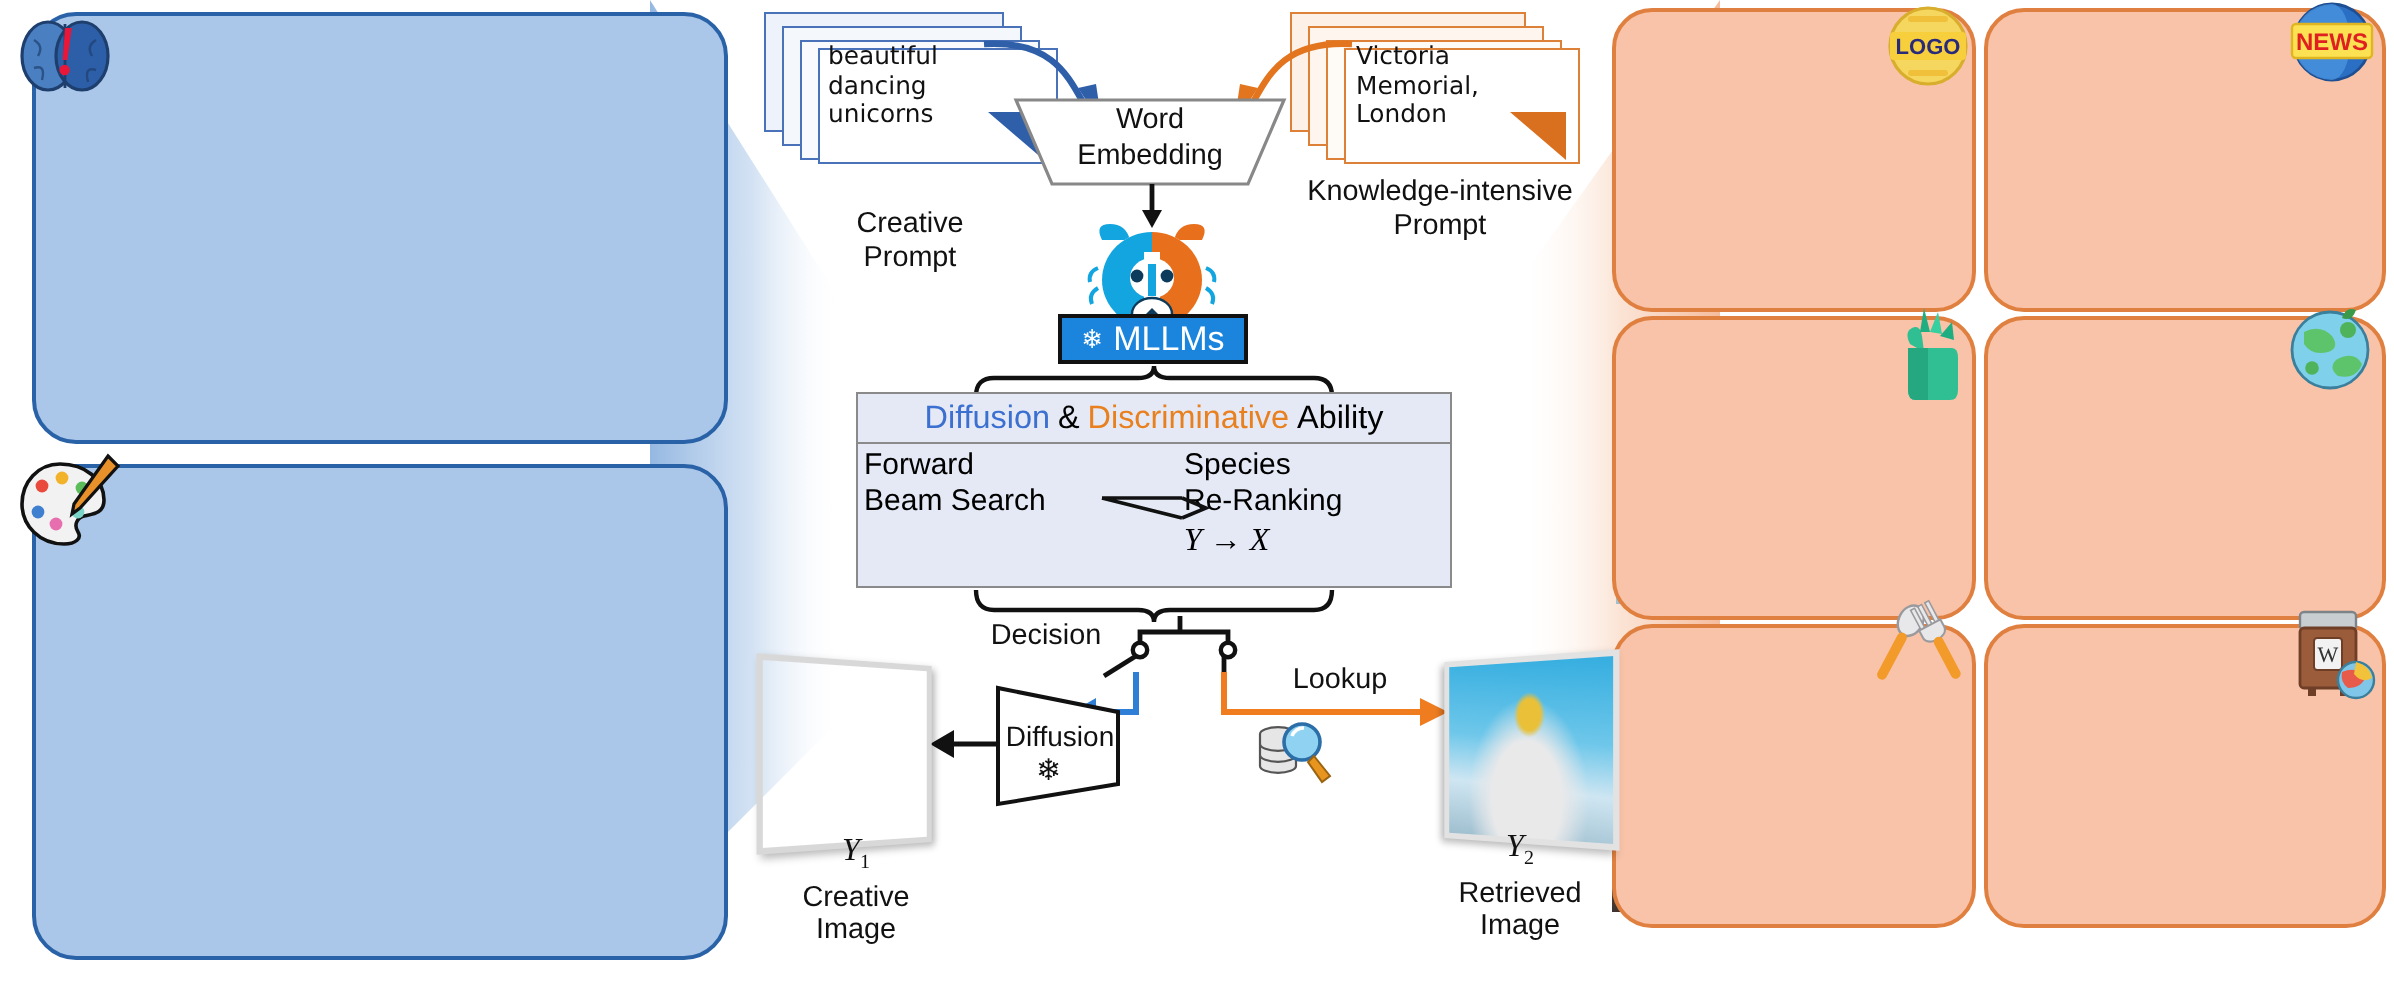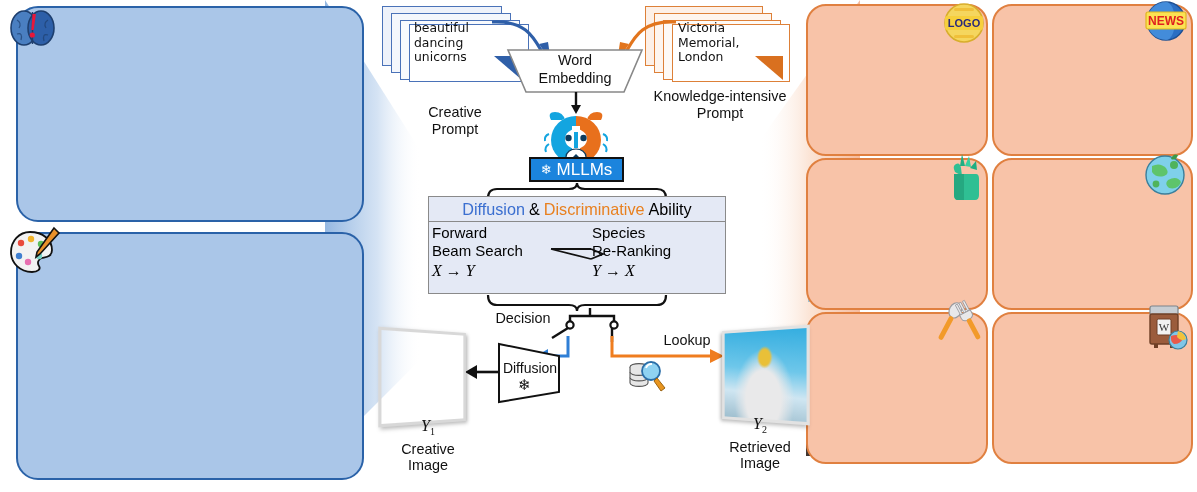--- a/index.html
+++ b/index.html
@@ -256,21 +256,20 @@
     <span class="gen">Diffusion</span>
     <span>&amp;</span>
     <span class="disc">Discriminative</span>
     <span>Ability</span>
   </div>
 </div>
 
 <div class="abl-col" style="left:432px;top:224px;width:132px;z-index:5;">
   <span>Forward</span><br>
   <span>Beam Search</span>
-  <div class="mathvar" style="margin-top:2px;">X → Y</div>
 </div>
 
 <div class="abl-col" style="left:592px;top:224px;width:132px;z-index:5;">
   <span>Species</span><br>
   <span>Re-Ranking</span>
   <div class="mathvar" style="margin-top:2px;">Y → X</div>
 </div>
 
 <svg class="abs" style="left:551px;top:245px;z-index:5;" width="56" height="18" viewBox="0 0 56 18">
   <path d="M0,4 L40,4 M0,4 L40,14 M40,14 L52,9 L40,4" fill="none" stroke="#111" stroke-width="1.8"></path>
@@ -292,21 +291,21 @@
 
 <svg class="abs" style="left:532px;top:336px;z-index:5;" width="46" height="36" viewBox="0 0 46 36">
   <path d="M36,0 L36,20 L14,20" fill="none" stroke="#2f7fd6" stroke-width="3"></path>
   <path d="M16,13 L4,20 L16,27 Z" fill="#2f7fd6"></path>
 </svg>
 
 <svg class="abs" style="left:608px;top:336px;z-index:5;" width="120" height="36" viewBox="0 0 120 36">
   <path d="M4,0 L4,20 L104,20" fill="none" stroke="#ef7d1f" stroke-width="3"></path>
   <path d="M102,13 L116,20 L102,27 Z" fill="#ef7d1f"></path>
 </svg>
-<div class="ctr-label" style="left:647px;top:332px;width:80px;z-index:6;">Lookup</div>
+<div class="ctr-label" style="left:630px;top:332px;width:80px;z-index:6;">Lookup</div>
 
 <svg class="abs" style="left:626px;top:358px;z-index:6;" width="42" height="38" viewBox="0 0 42 38">
   <g stroke="#555" stroke-width="1.1" fill="#e6e6e6">
     <ellipse cx="13" cy="9" rx="9" ry="3.4"></ellipse>
     <path d="M4,9 v16 a9,3.4 0 0 0 18,0 V9"></path>
     <path d="M4,14 a9,3.4 0 0 0 18,0 M4,19.5 a9,3.4 0 0 0 18,0"></path>
   </g>
   <circle cx="25" cy="13" r="9" fill="#8fd2f2" stroke="#2b6ea8" stroke-width="1.8"></circle>
   <path d="M20,10 a6,6 0 0 1 6,-4" fill="none" stroke="#fff" stroke-width="1.8"></path>
   <path d="M31,20 L39,30 L35,33 L28,23 Z" fill="#e8951f" stroke="#9a6312" stroke-width="1"></path>

